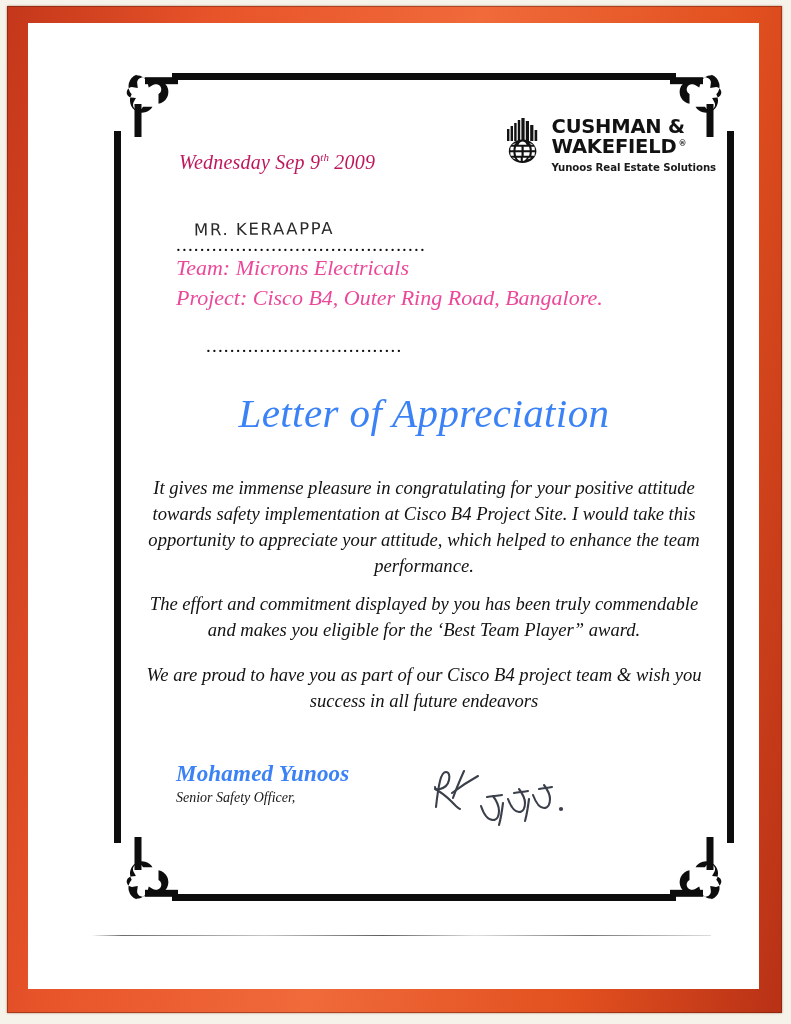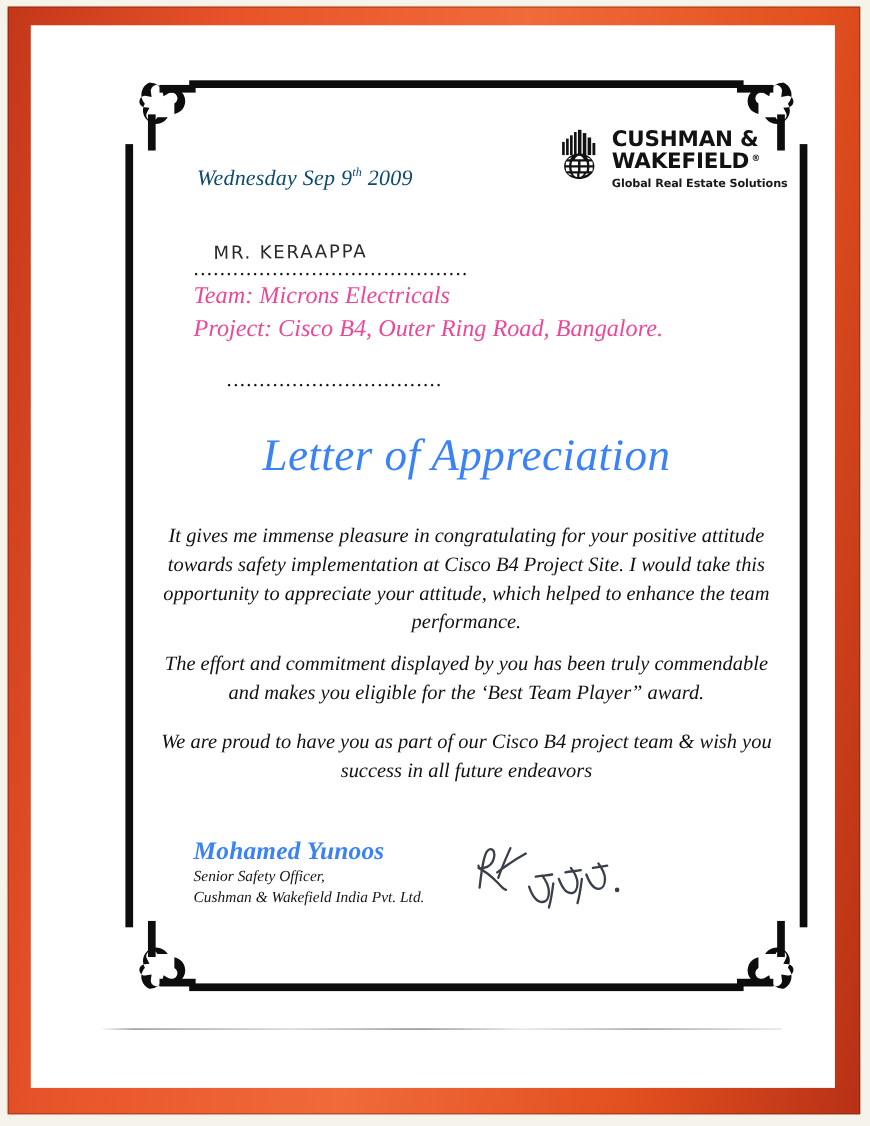--- a/index.html
+++ b/index.html
@@ -110,21 +110,21 @@
     height: 828px;
   }
 
   .date-line {
     position: absolute;
     left: 65px;
     top: 78px;
     font-family: "Liberation Serif", serif;
     font-style: italic;
     font-size: 20px;
-    color: #0c4a6e;
+    color: #be185d;
     letter-spacing: 0.2px;
     white-space: nowrap;
   }
   .date-line sup {
     font-size: 11px;
     vertical-align: super;
     line-height: 0;
   }
 
   
@@ -366,21 +366,21 @@
                 <rect x="22.8" y="4" width="3.2" height="20"></rect>
                 <rect x="27.2" y="8" width="3.2" height="16"></rect>
                 <rect x="31.6" y="13" width="2.6" height="11"></rect>
                 <path d="M19.6 22.5c-7.6 0-13.8 5.2-13.8 11.7S12 45.9 19.6 45.9s13.8-5.2 13.8-11.7S27.2 22.5 19.6 22.5zm0 2.1c1.6 0 3.1 1.2 4.1 3.2H15.5c1-2 2.5-3.2 4.1-3.2zm-6.6 1.4a12 12 0 0 0-1.7 1.8H8.9a12.6 12.6 0 0 1 4.1-1.8zm13.2 0a12.6 12.6 0 0 1 4.1 1.8h-2.4a12 12 0 0 0-1.7-1.8zM7.7 29.8h3.2a17 17 0 0 0-.5 3.4H7.3c.05-1.2.2-2.3.4-3.4zm5.4 0h5.4v3.4h-6c.05-1.2.25-2.3.6-3.4zm7.6 0h5.4c.35 1.1.55 2.2.6 3.4h-6zm7.6 0h3.2c.2 1.1.35 2.2.4 3.4h-3.1a17 17 0 0 0-.5-3.4zM7.3 35.3h3.1c.05 1.2.2 2.3.5 3.4H7.7c-.2-1.1-.35-2.2-.4-3.4zm5.2 0h6v3.4h-5.4a14 14 0 0 1-.6-3.4zm8.2 0h6a14 14 0 0 1-.6 3.4h-5.4zm8.1 0h3.1c-.05 1.2-.2 2.3-.4 3.4h-3.2c.3-1.1.45-2.2.5-3.4zm-19.9 5.5h2.4a12 12 0 0 0 1.7 1.8 12.6 12.6 0 0 1-4.1-1.8zm4.7 0h4.1v3.2c-1.6 0-3.1-1.2-4.1-3.2zm6.2 0h4.1c-1 2-2.5 3.2-4.1 3.2zm6.2 0h2.4a12.6 12.6 0 0 1-4.1 1.8 12 12 0 0 0 1.7-1.8z"></path>
               </g>
             </svg>
           </div>
           <div class="logo-words">
             <div class="logo-line1">CUSHMAN &amp;</div>
             <div class="logo-line2"><span>WAKEFIELD</span><span class="logo-reg">®</span></div>
-            <div class="logo-tag">Global Real Estate Solutions</div>
+            <div class="logo-tag">Yunoos Real Estate Solutions</div>
           </div>
         </div>
 
         <div class="recipient">
           <div class="handwritten">MR. KERAAPPA</div>
           <div class="dotline">..........................................</div>
         </div>
 
         <div class="meta-line meta-team">Team: Microns Electricals</div>
         <div class="meta-line meta-project">Project: Cisco B4, Outer Ring Road, Bangalore.</div>
@@ -389,21 +389,20 @@
 
         <div class="title">Letter of Appreciation</div>
 
         <div class="para para-1">It gives me immense pleasure in congratulating for your positive attitude towards safety implementation at Cisco B4 Project Site. I would take this opportunity to appreciate your attitude, which helped to enhance the team performance.</div>
         <div class="para para-2">The effort and commitment displayed by you has been truly commendable and makes you eligible for the ‘Best Team Player” award.</div>
         <div class="para para-3">We are proud to have you as part of our Cisco B4 project team &amp; wish you success in all future endeavors</div>
 
         <div class="sig-block">
           <div class="sig-name">Mohamed Yunoos</div>
           <div class="sig-role">Senior Safety Officer,</div>
-          <div class="sig-company">Cushman &amp; Wakefield India Pvt. Ltd.</div>
         </div>
 
         <div class="signature-mark">
           <svg viewBox="0 0 150 92" xmlns="http://www.w3.org/2000/svg">
             <g fill="none" stroke="#3a3f4a" stroke-width="2.1" stroke-linecap="round" stroke-linejoin="round">
               <path d="M12 58c1-9 2-18 4-26 1-4 3-9 6-9 3 0 4 4 3 8-1 5-5 8-9 9-3 1-5 0-5-2"></path>
               <path d="M11 40c6 3 12 8 17 13 3 3 5 6 8 7"></path>
               <path d="M40 22c-4 9-8 18-11 27"></path>
               <path d="M28 44c8-6 17-12 26-17"></path>
               <path d="M57 57c3 9 7 14 12 14 4 0 6-4 6-9 0-6-3-11-6-15"></path>

